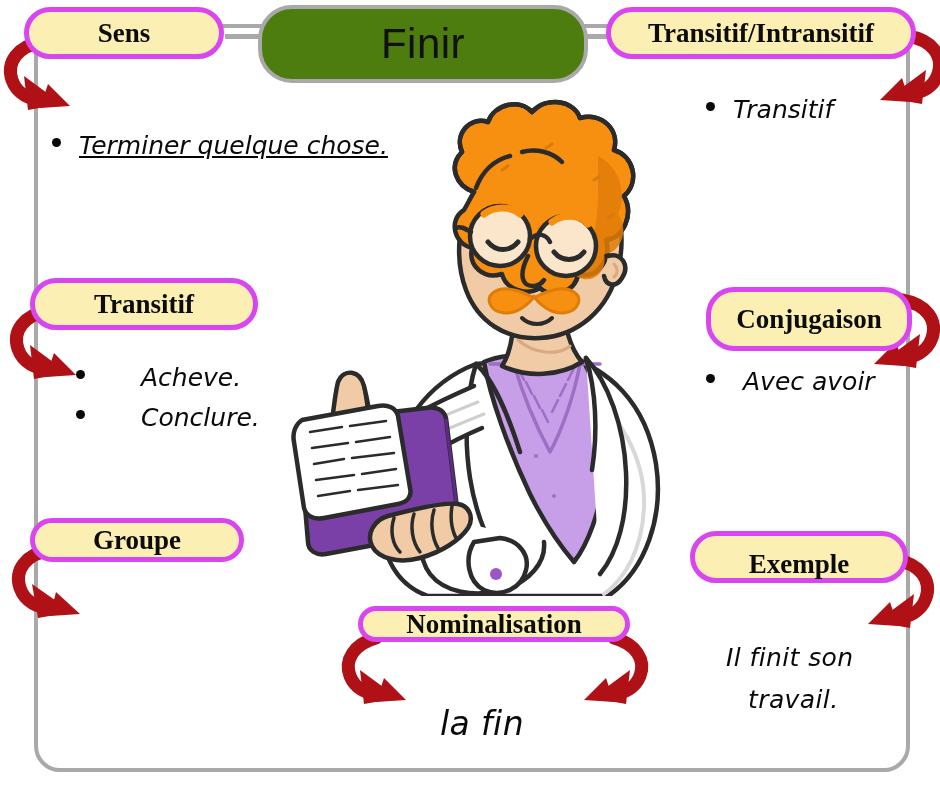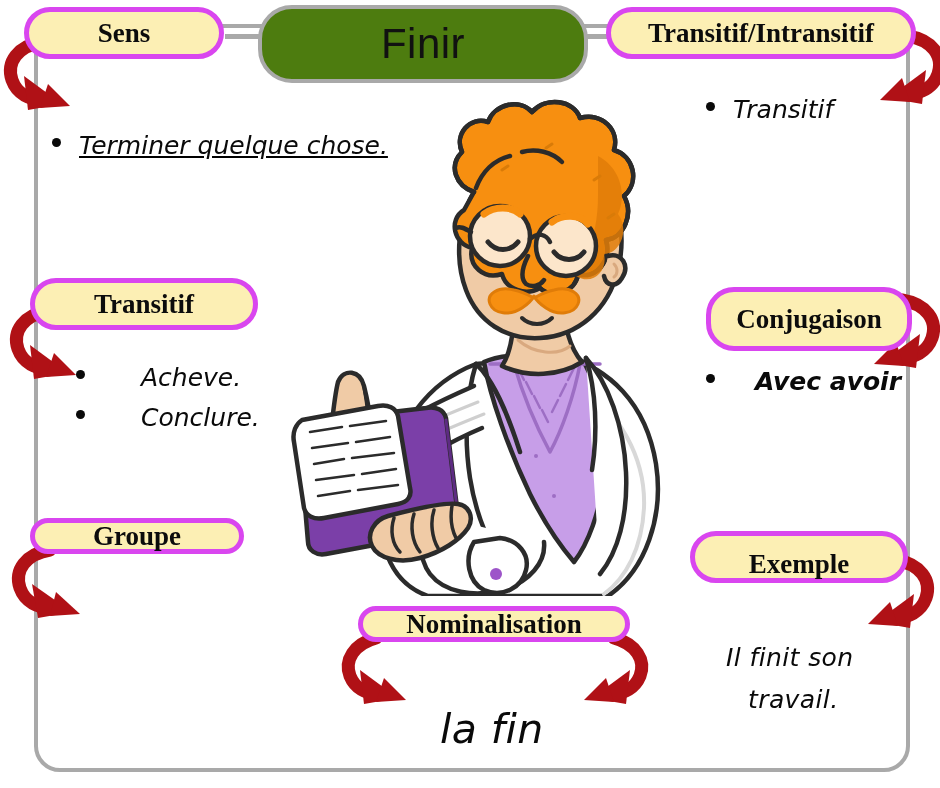--- a/index.html
+++ b/index.html
@@ -89,21 +89,21 @@
     position: absolute;
     font-family: "DejaVu Sans", sans-serif;
     font-size: 25px;
     font-style: italic;
     color: #0a0a0a;
     white-space: nowrap;
     line-height: 1.45;
     letter-spacing: 0.4px;
     z-index: 4;
   }
-  .hand.big { font-size: 41px; }
+  .hand.big { font-size: 33px; }
 
   .bullet-row {
     position: absolute;
     display: flex;
     align-items: baseline;
     z-index: 4;
   }
   .bullet-dot {
     width: 9px;
     height: 9px;
@@ -337,21 +337,21 @@
   </svg>
   <div class="bullet-row" style="left:76px; top:402px;">
     <span class="bullet-dot"></span>
     <span class="bullet-label" style="margin-left:56px;">Conclure.</span>
   </div>
   <div class="bullet-row" style="left:76px; top:362px;">
     <span class="bullet-dot"></span>
     <span class="bullet-label" style="margin-left:56px;">Acheve.</span>
   </div>
 
-  <div class="pill" style="left:30px; top:518px; width:214px; height:36px;text-align:center;">
+  <div class="pill" style="left:30px; top:518px; width:214px; height:44px;text-align:center;">
     <span class="pill-text">Groupe</span>
   </div>
   <svg class="arrow-svg" style="left:10px; top:544px;" width="110" height="80" viewBox="0 0 110 80">
     <path d="M40 6 C16 10 4 26 10 44 C15 58 28 64 42 64" stroke="#b01116" stroke-width="13" fill="none" stroke-linecap="round"></path>
     <path d="M22 40 L62 68 L28 74 Z" fill="#b01116"></path>
     <path d="M46 48 L70 70 L40 72 Z" fill="#b01116"></path>
   </svg>
 
   <div class="pill" style="left:606px; top:7px; width:310px; height:52px;">
     <span class="pill-text">Transitif/Intransitif</span>
@@ -369,21 +369,21 @@
   <div class="pill" style="left:706px; top:287px; width:206px; height:64px;">
     <span class="pill-text">Conjugaison</span>
   </div>
   <svg class="arrow-svg" style="left:834px; top:294px;" width="110" height="80" viewBox="0 0 110 80">
     <path d="M68 6 C92 10 104 26 98 44 C93 58 80 64 66 64" stroke="#b01116" stroke-width="13" fill="none" stroke-linecap="round"></path>
     <path d="M86 40 L48 68 L82 74 Z" fill="#b01116"></path>
     <path d="M62 48 L40 70 L70 72 Z" fill="#b01116"></path>
   </svg>
   <div class="bullet-row" style="left:706px; top:366px;">
     <span class="bullet-dot"></span>
-    <span class="bullet-label" style="margin-left:40px;font-weight:bold;">Avec avoir</span>
+    <span class="bullet-label" style="margin-left:28px;">Avec avoir</span>
   </div>
 
   <div class="pill" style="left:690px; top:531px; width:218px; height:52px;align-items:flex-end;">
     <span class="pill-text">Exemple</span>
   </div>
   <svg class="arrow-svg" style="left:828px; top:554px;" width="110" height="80" viewBox="0 0 110 80">
     <path d="M68 6 C92 10 104 26 98 44 C93 58 80 64 66 64" stroke="#b01116" stroke-width="13" fill="none" stroke-linecap="round"></path>
     <path d="M86 40 L48 68 L82 74 Z" fill="#b01116"></path>
     <path d="M62 48 L40 70 L70 72 Z" fill="#b01116"></path>
   </svg>

